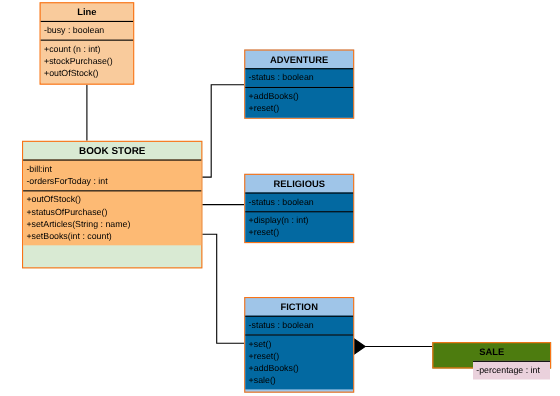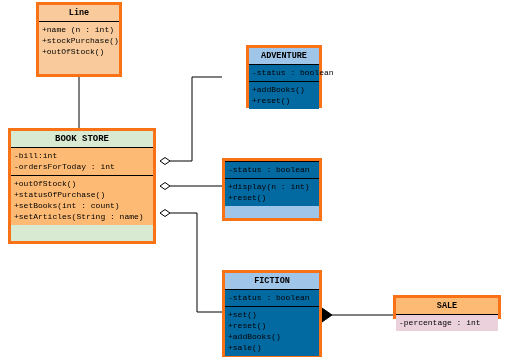--- a/index.html
+++ b/index.html
@@ -23,23 +23,22 @@
   svg.connectors {
     position: absolute;
     left: 0; top: 0;
     width: 509px;
     height: 360px;
     pointer-events: none;
   }
   .uml-class {
     position: absolute;
     box-sizing: border-box;
-    border: 3px solid #f97316;
+    border: 1px solid #f97316;
     background: #ffffff;
-    font-family: Liberation Mono, monospace;
   }
   .uml-title {
     text-align: center;
     font-weight: bold;
     font-size: 8.5px;
     padding: 3px 2px 3px 2px;
     line-height: 10px;
     color: #000000;
   }
   .uml-section {
@@ -51,34 +50,34 @@
     line-height: 11px;
     white-space: nowrap;
     color: #000000;
   }
 
   
   #class-line { left: 36px; top: 2px; width: 86px; height: 75px; background: #f9cb9c; }
   #class-line .uml-section { background: #f9cb9c; }
 
   
-  #class-bookstore { left: 8px; top: 128px; width: 148px; height: 116px; background: #d9ead3; }
+  #class-bookstore { left: 20px; top: 128px; width: 164px; height: 116px; background: #d9ead3; }
   #class-bookstore .uml-section { background: #fdba74; }
   #class-bookstore .uml-title { font-size: 9px; }
 
   
   .blue { background: #9fc5e8; }
   .blue .uml-section { background: #0369a1; }
-  #class-adventure { left: 222px; top: 45px; width: 76px; height: 63px; margin-left: 24px; }
+  #class-adventure { left: 222px; top: 45px; width: 100px; height: 63px; }
   #class-religious { left: 222px; top: 158px; width: 100px; height: 63px; }
   #class-fiction  { left: 222px; top: 270px; width: 100px; height: 87px; }
 
   
-  #class-sale { left: 393px; top: 295px; width: 108px; height: 24px; background: #fdba74; }
-  #class-sale .uml-section { background: #ead1dc; }
+  #class-sale { left: 393px; top: 311px; width: 108px; height: 24px; background: #4d7c0f; }
+  #class-sale .uml-section { background: #ead1dc; margin-left: 36px; }
 </style>
 </head>
 <body>
 
 <div id="canvas">
 
   <svg class="connectors" viewBox="0 0 509 360">
 
     <line x1="79" y1="77" x2="79" y2="128" stroke="#000000" stroke-width="1"></line>
 
@@ -91,52 +90,56 @@
     <polyline points="170,213 197,213 197,312 222,312" fill="none" stroke="#000000" stroke-width="1"></polyline>
     <polygon points="160,213 165,209.5 170,213 165,216.5" fill="#ffffff" stroke="#000000" stroke-width="1"></polygon>
 
     <line x1="332" y1="315" x2="393" y2="315" stroke="#000000" stroke-width="1"></line>
     <polygon points="312,315 322,308 332,315 322,322" fill="#000000" stroke="#000000" stroke-width="1"></polygon>
   </svg>
 
   <div class="uml-class" id="class-line">
     <div class="uml-title">Line</div>
     <div class="uml-section">
-      <div class="uml-row">+name (n : int)</div>
+      <div class="uml-row">-busy : boolean</div>
+    </div>
+    <div class="uml-section">
+      <div class="uml-row">+count (n : int)</div>
       <div class="uml-row">+stockPurchase()</div>
       <div class="uml-row">+outOfStock()</div>
     </div>
   </div>
 
   <div class="uml-class" id="class-bookstore">
     <div class="uml-title">BOOK STORE</div>
     <div class="uml-section">
       <div class="uml-row">-bill:int</div>
       <div class="uml-row">-ordersForToday : int</div>
     </div>
     <div class="uml-section">
       <div class="uml-row">+outOfStock()</div>
       <div class="uml-row">+statusOfPurchase()</div>
+      <div class="uml-row">+setArticles(String :  name)</div>
       <div class="uml-row">+setBooks(int : count)</div>
-      <div class="uml-row">+setArticles(String :  name)</div>
     </div>
   </div>
 
   <div class="uml-class blue" id="class-adventure">
     <div class="uml-title">ADVENTURE</div>
     <div class="uml-section">
       <div class="uml-row">-status : boolean</div>
     </div>
     <div class="uml-section">
       <div class="uml-row">+addBooks()</div>
       <div class="uml-row">+reset()</div>
     </div>
   </div>
 
   <div class="uml-class blue" id="class-religious">
+    <div class="uml-title">RELIGIOUS</div>
     <div class="uml-section">
       <div class="uml-row">-status : boolean</div>
     </div>
     <div class="uml-section">
       <div class="uml-row">+display(n : int)</div>
       <div class="uml-row">+reset()</div>
     </div>
   </div>
 
   <div class="uml-class blue" id="class-fiction">

